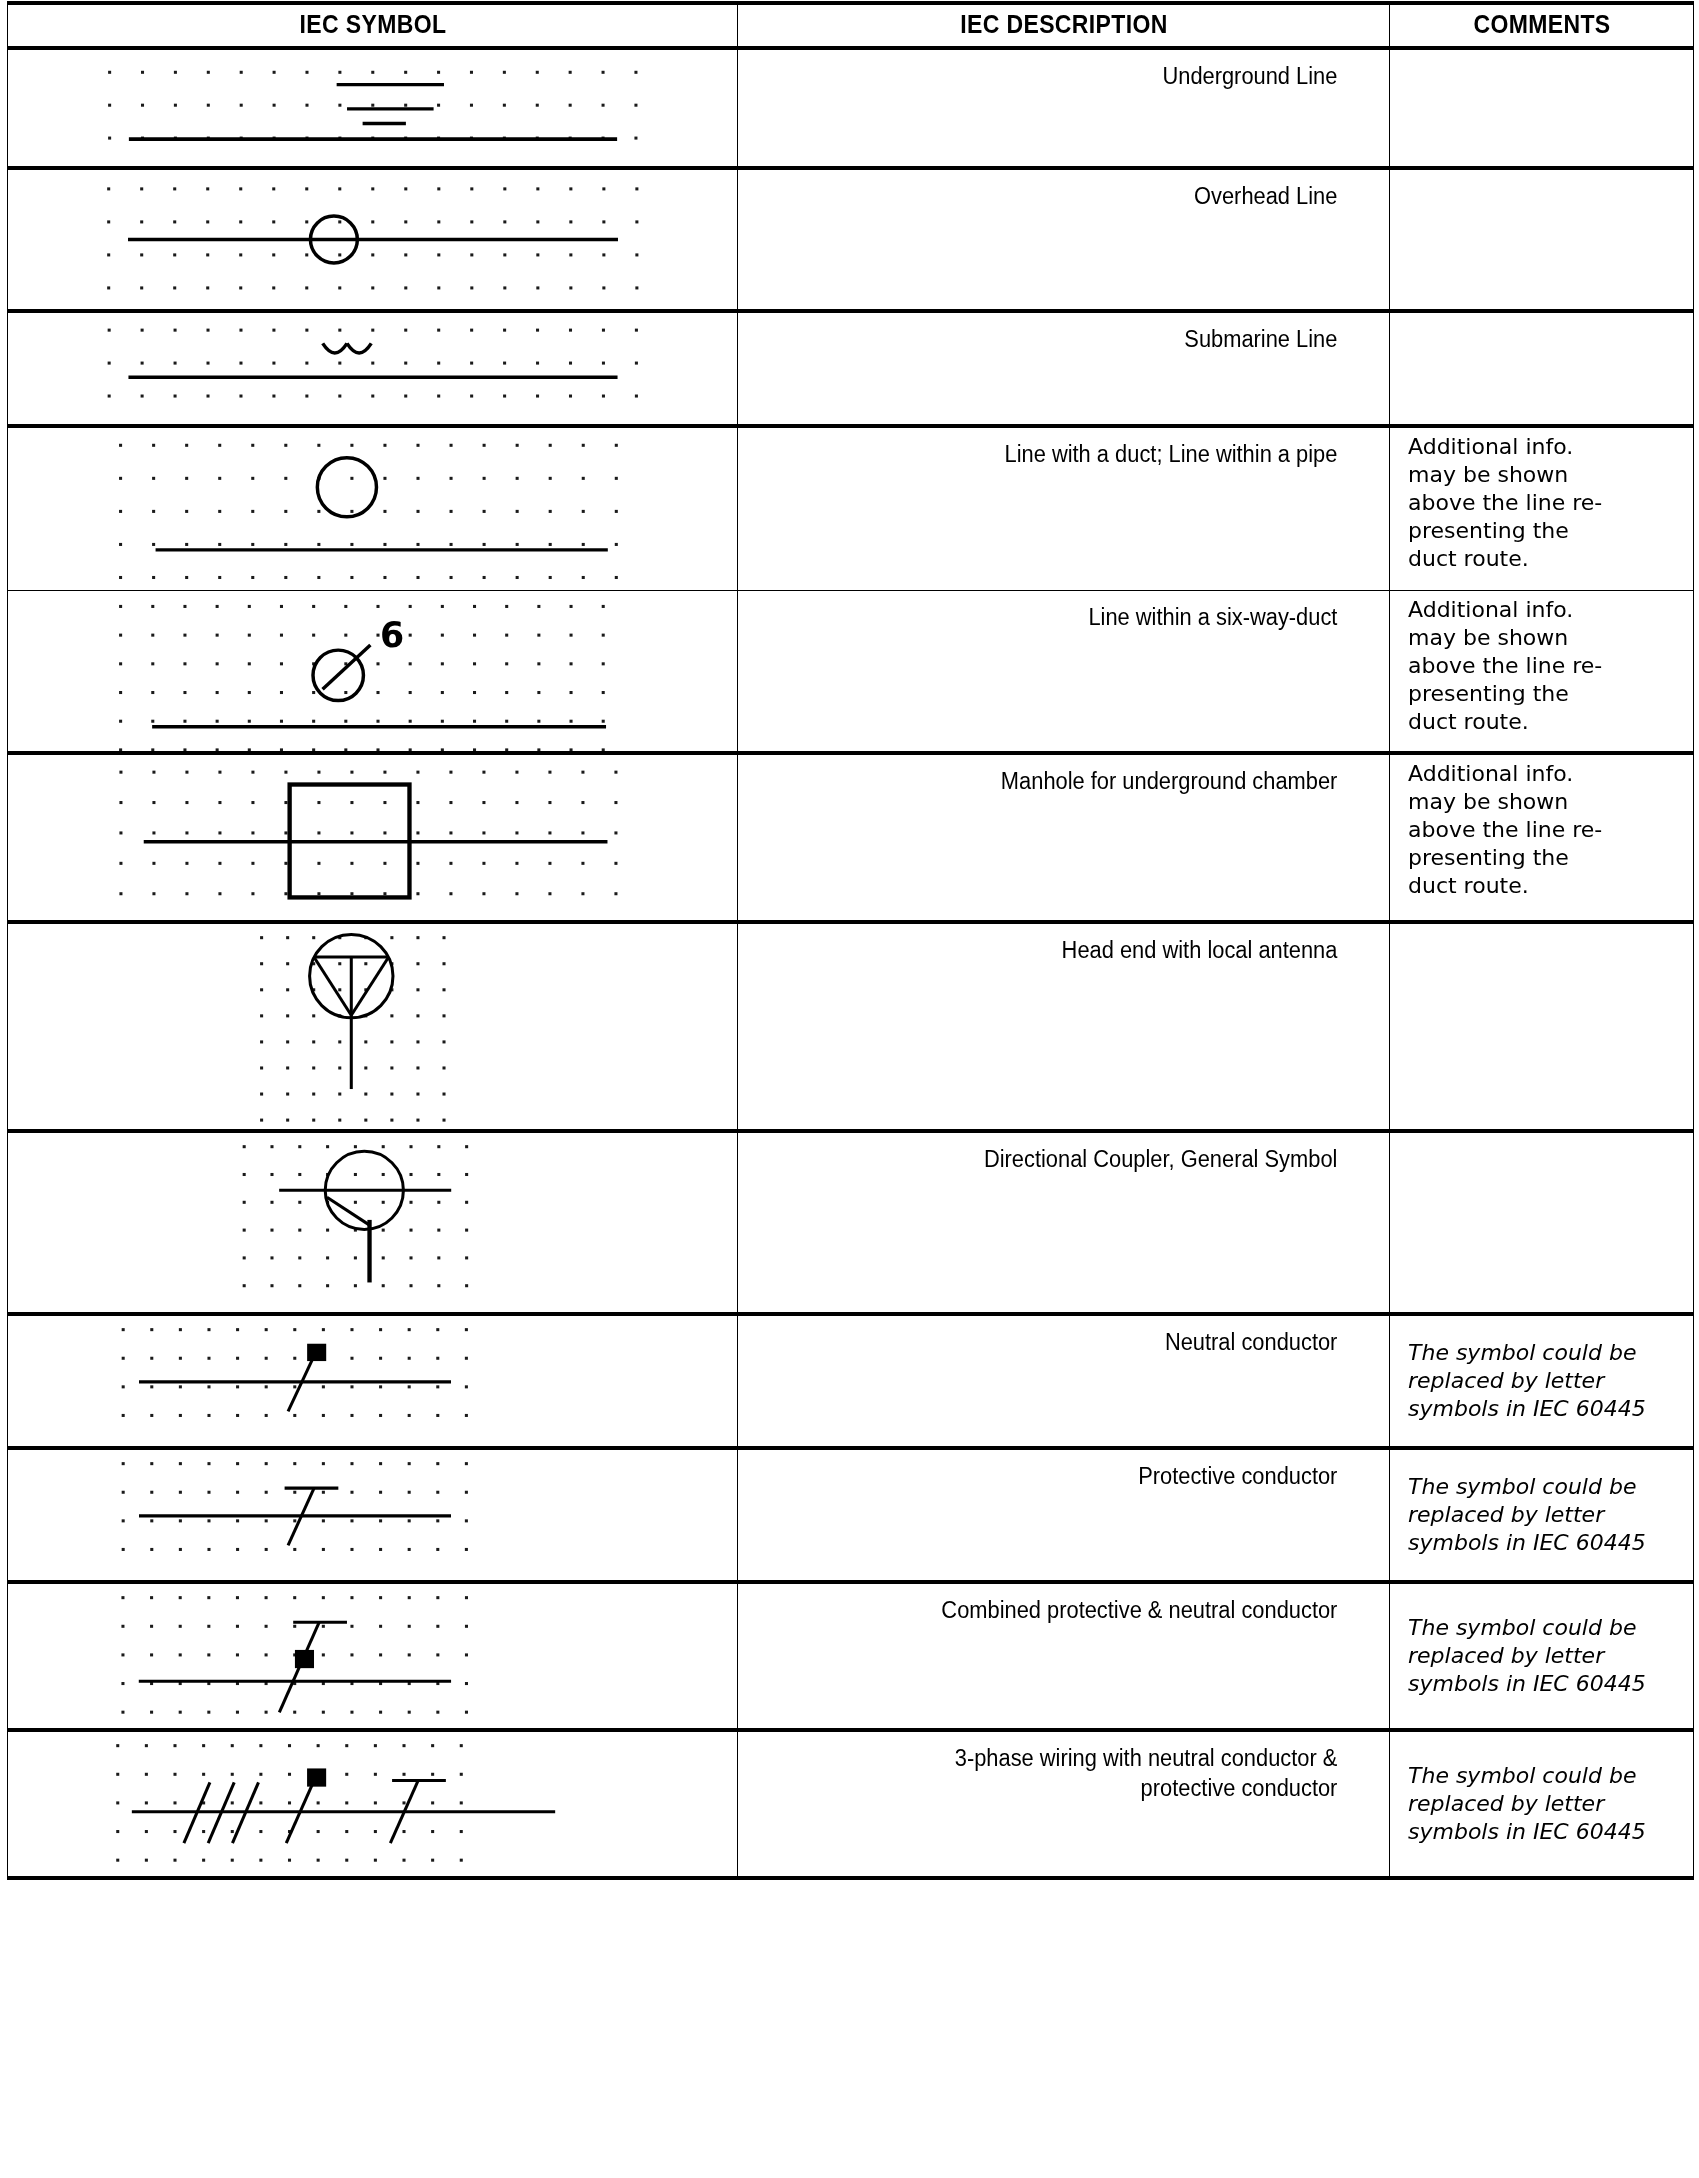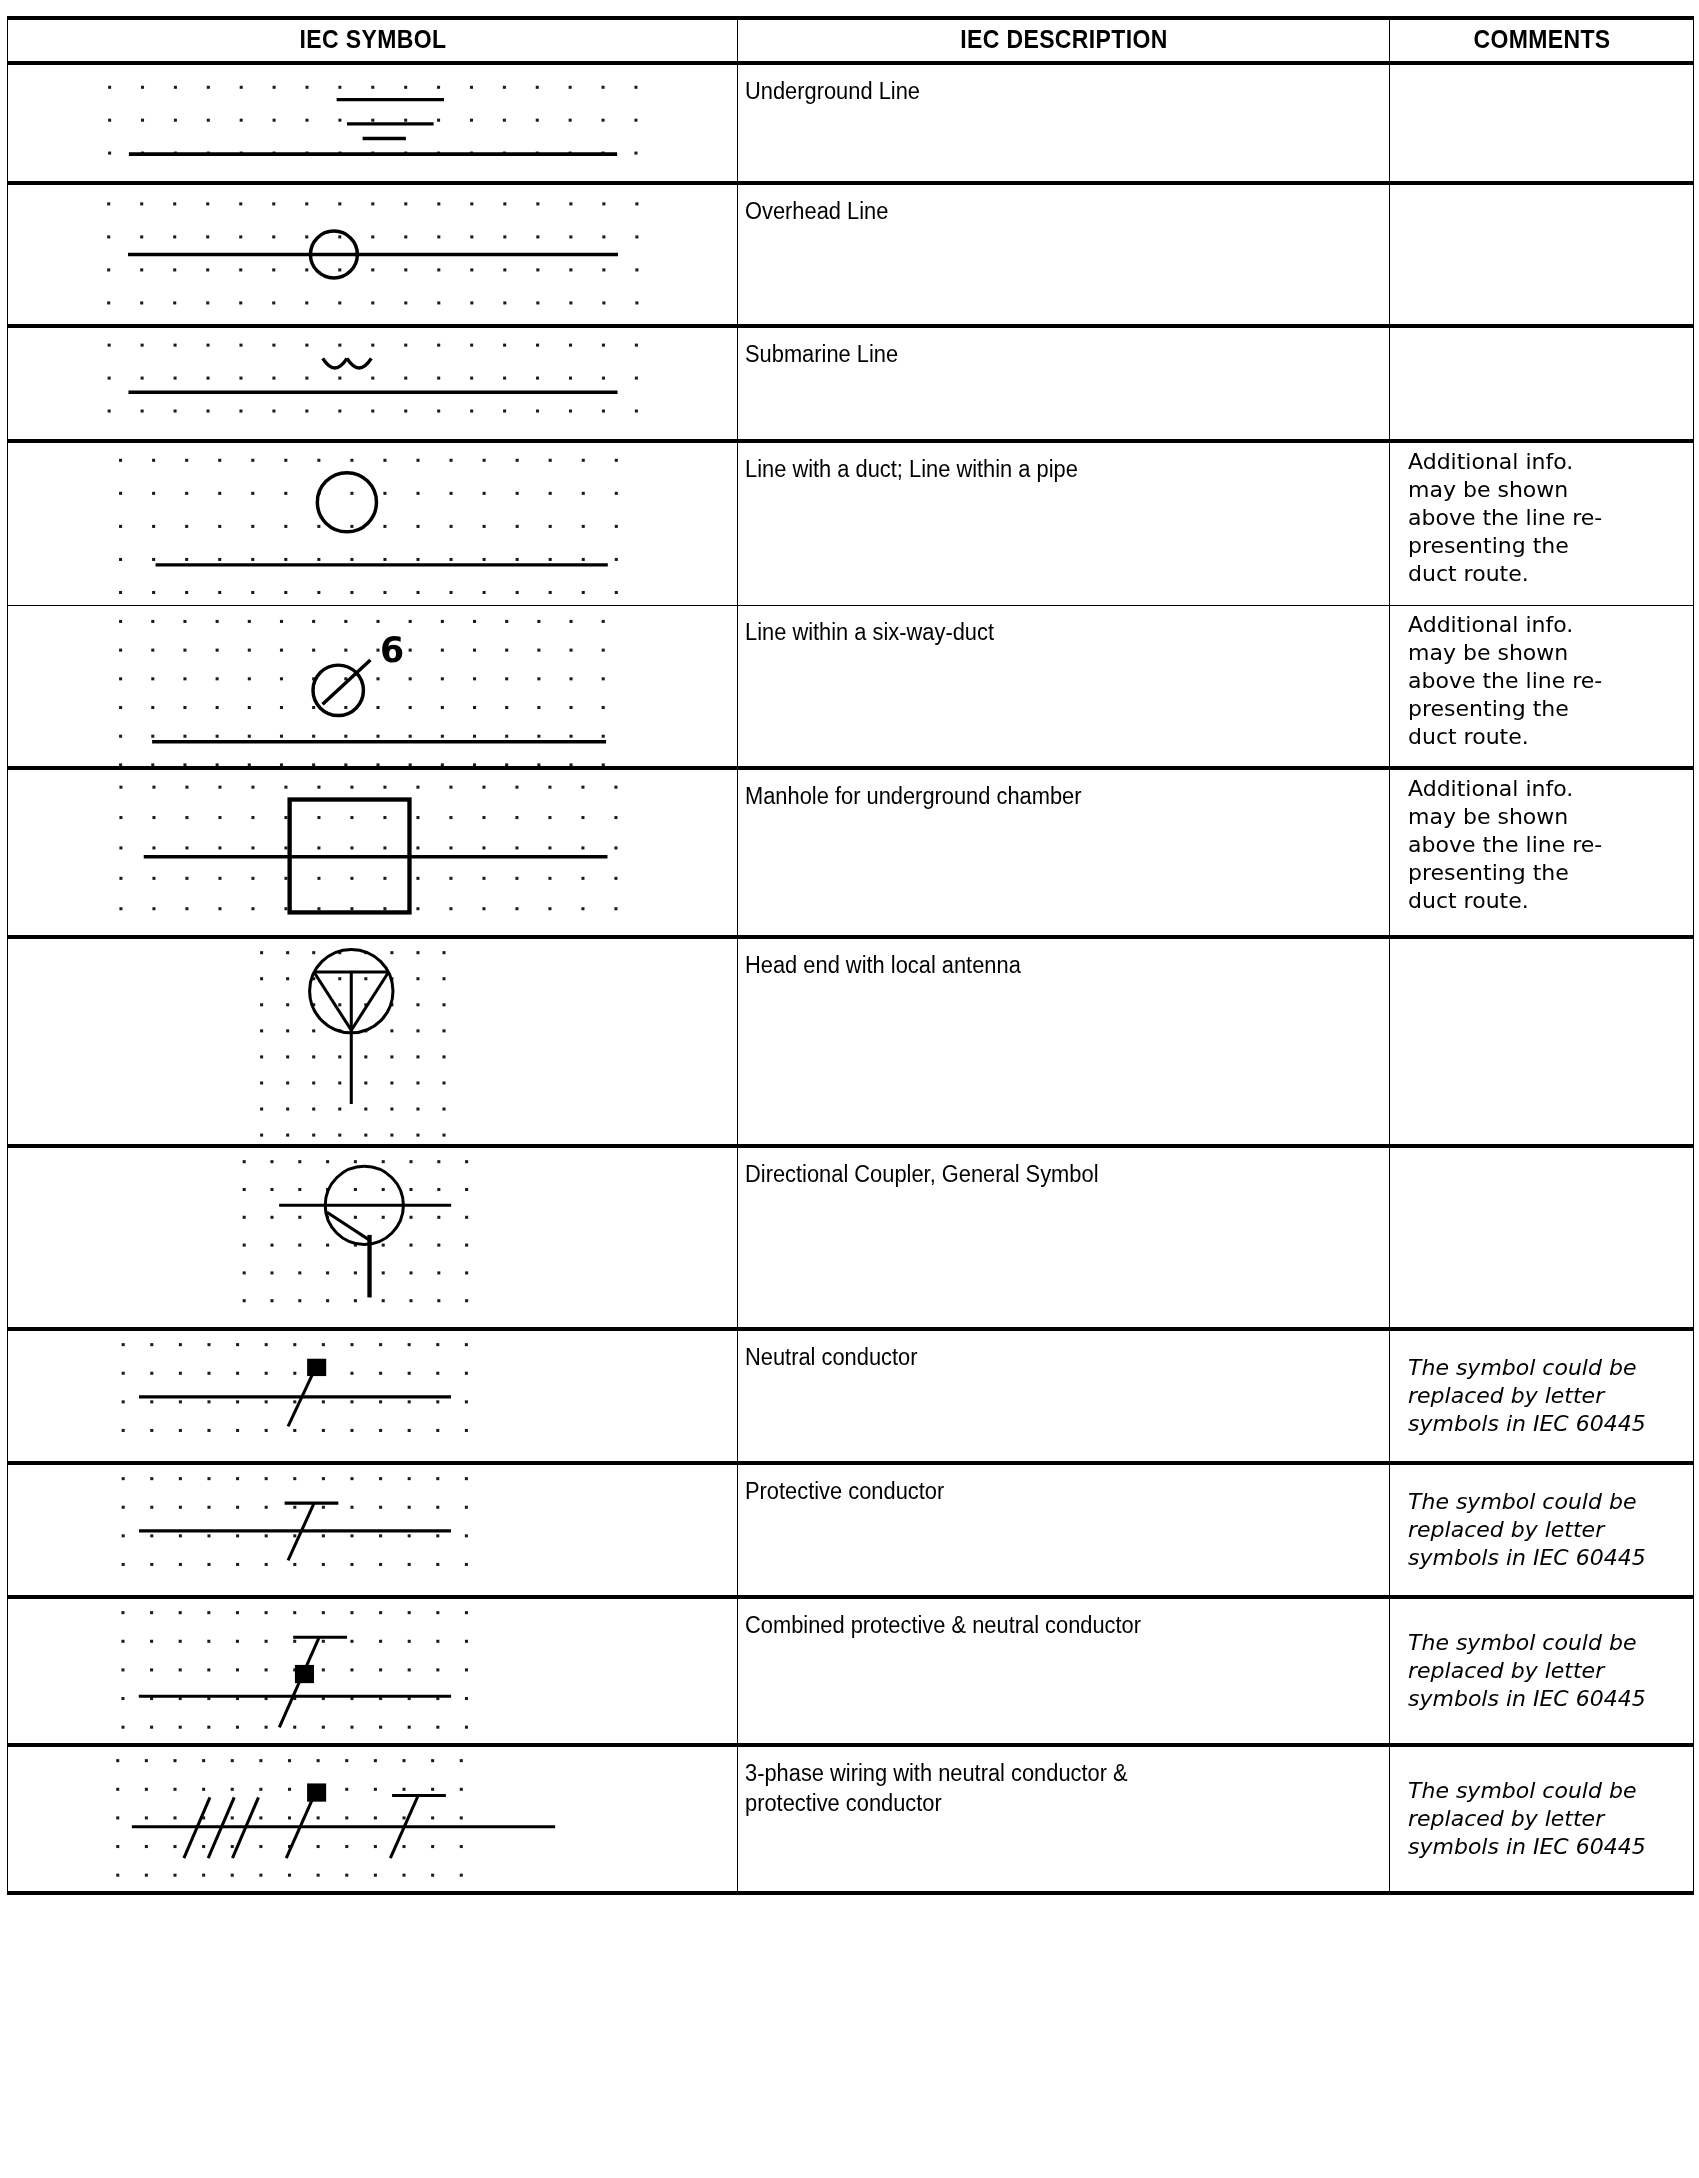--- a/index.html
+++ b/index.html
@@ -10,21 +10,21 @@
   body {
     width: 1700px;
     font-family: "Liberation Sans", sans-serif;
     color: #000000;
     -webkit-font-smoothing: none;
   }
 
   .sheet {
     width: 1656px;
     box-sizing: border-box;
-    padding: 16px 7px 7px 7px;
+    padding: 1px 7px 7px 7px;
   }
 
   table.symbol-table {
     width: 100%;
     border-collapse: collapse;
     table-layout: fixed;
   }
 
   
   col.c-symbol  { width: 730px; }
@@ -62,20 +62,21 @@
     padding: 0;
     vertical-align: middle;
   }
   td.desc-cell {
     padding: 10.4px 7px 5.2px 7px;
     font-family: "Liberation Sans Narrow", "Liberation Sans", sans-serif;
     font-size: 23.5px;
     line-height: 1.28;
     vertical-align: top;
     transform: none;
+    text-align: right;
   }
   td.desc-cell .desc-text {
     display: block;
     transform: scaleX(0.93);
     transform-origin: left center;
     white-space: pre-line;
   }
   td.comment-cell {
     padding: 5.2px 3.5px 5.2px 6px;
     font-family: "DejaVu Sans", sans-serif;

